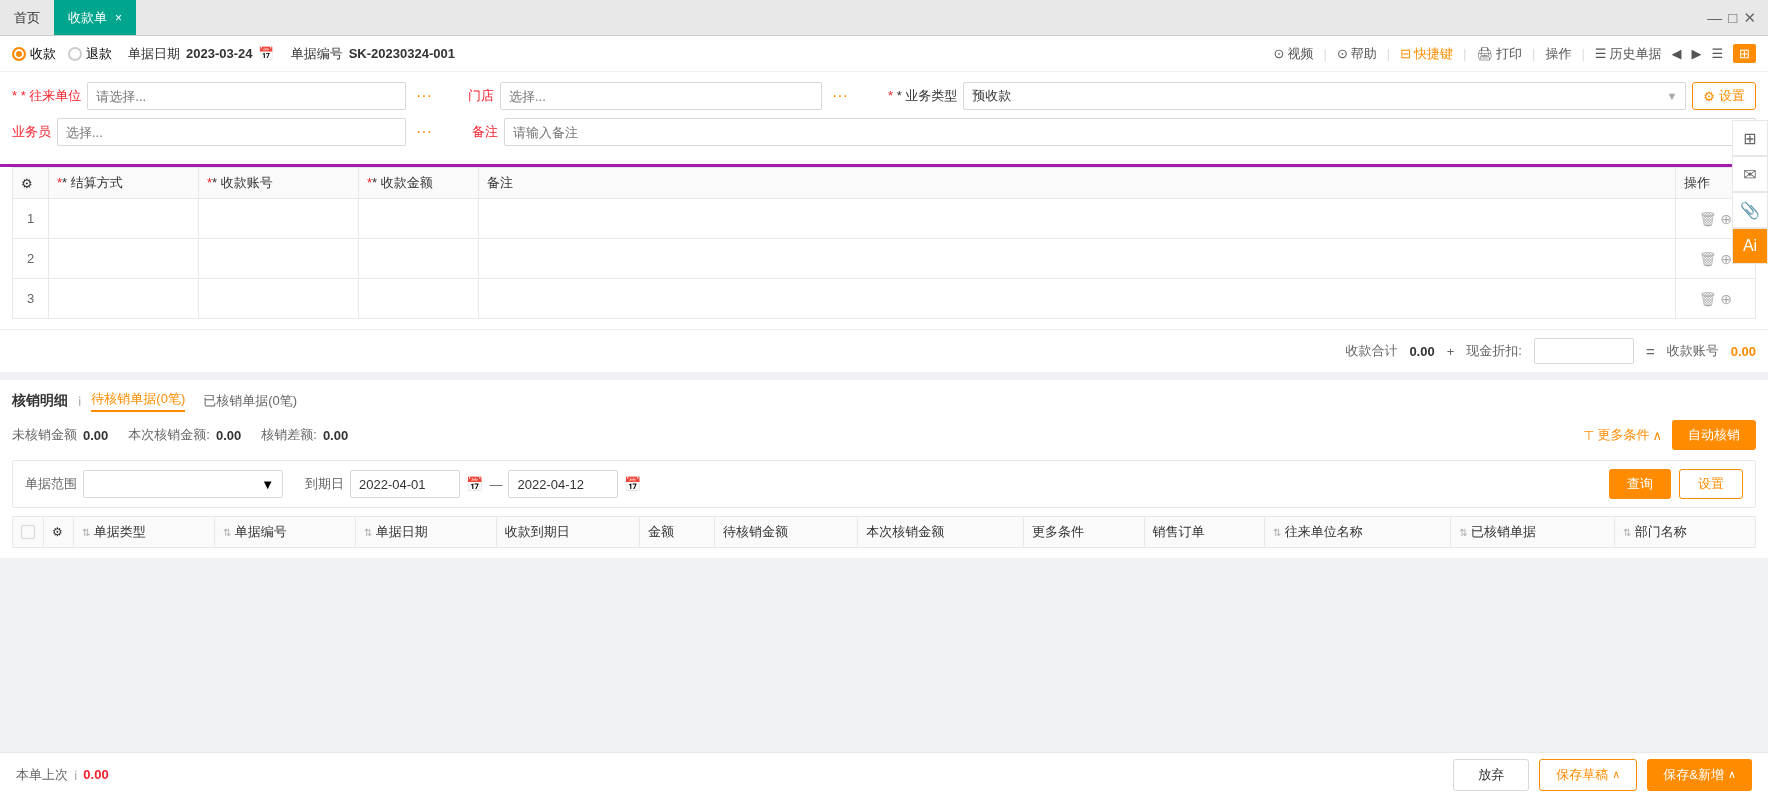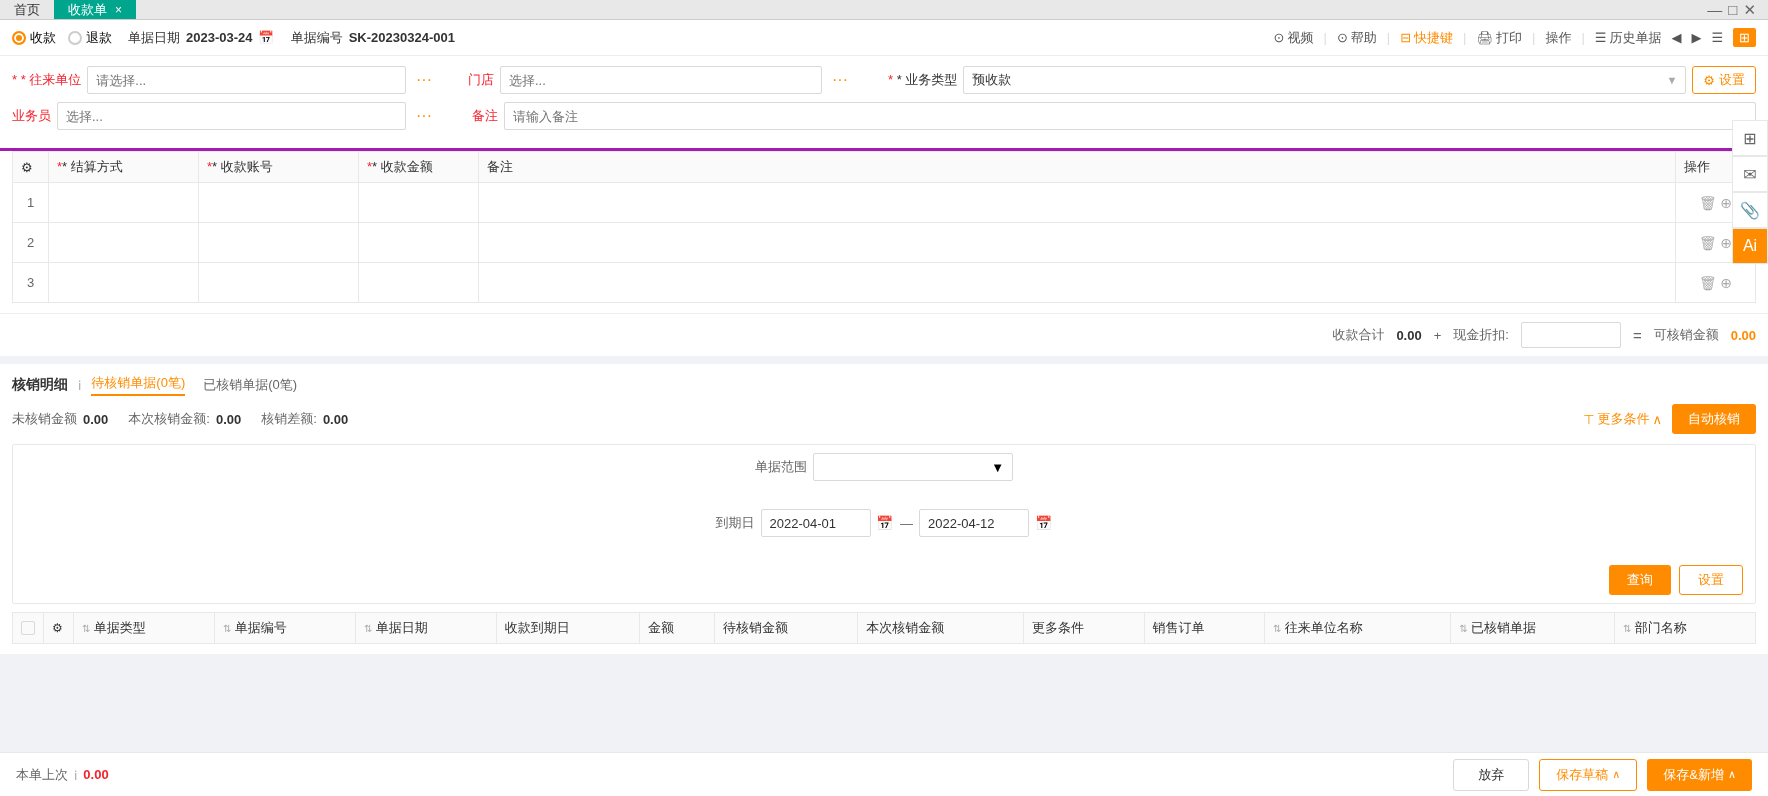--- a/index.html
+++ b/index.html
@@ -1,20 +1,20 @@
 <!DOCTYPE html>
 <html><head>
   <meta charset="utf-8">
   <style>
     * { box-sizing: border-box; margin: 0; padding: 0; font-family: 'Microsoft YaHei', Arial, sans-serif; font-size: 13px; }
     body { background: #f0f2f5; width: 1768px; min-height: 796px; overflow: hidden; }
 
     
     .tab-bar {
-      display: flex; align-items: center; background: #e8e8e8; height: 20px;
+      display: flex; align-items: center; background: #e8e8e8; height: 36px;
       border-bottom: 1px solid #ccc; position: relative;
     }
     .tab-item {
       display: flex; align-items: center; padding: 0 14px; height: 100%;
       cursor: pointer; font-size: 13px; color: #333;
     }
     .tab-item.active { background: #00a58e; color: #fff; }
     .tab-item .close-icon { margin-left: 8px; font-size: 12px; cursor: pointer; }
     .tab-bar-right {
       margin-left: auto; display: flex; align-items: center; gap: 6px; padding-right: 12px;
@@ -113,22 +113,22 @@
     .stat-val { color: #333; font-weight: bold; }
     .stats-right { margin-left: auto; display: flex; align-items: center; gap: 10px; }
     .more-cond { color: #ff8c00; cursor: pointer; display: flex; align-items: center; gap: 3px; }
     .auto-btn {
       background: #ff8c00; color: #fff; border: none; padding: 6px 16px;
       border-radius: 3px; cursor: pointer;
     }
 
     
     .filter-row {
-      display: flex; align-items: center; gap: 28px; padding: 8px 0;
-      border: 1px solid #e8e8e8; border-radius: 2px; padding: 8px 12px; margin-bottom: 8px; flex-direction: column;
+      display: flex; align-items: center; gap: 22px; padding: 8px 0;
+      border: 1px solid #e8e8e8; border-radius: 2px; padding: 8px 12px; margin-bottom: 8px;
     }
     .filter-field { display: flex; align-items: center; gap: 6px; }
     .filter-label { color: #666; white-space: nowrap; }
     .filter-select {
       display: flex; align-items: center; border: 1px solid #d9d9d9; border-radius: 2px;
       height: 28px; padding: 0 8px; gap: 6px; cursor: pointer; min-width: 200px;
     }
     .date-input {
       border: 1px solid #d9d9d9; border-radius: 2px; height: 28px;
       padding: 0 8px; width: 110px; color: #333;
@@ -369,21 +369,21 @@
   </table>
 </div>
 
 <div class="summary-row">
   <span class="summary-label">收款合计</span>
   <span class="summary-val">0.00</span>
   <span style="color:#666;">+</span>
   <span class="summary-label">现金折扣:</span>
   <input type="text" class="summary-input" style="">
   <span class="eq-sign">=</span>
-  <span class="summary-label">可核销金额</span>
+  <span class="summary-label">收款账号</span>
   <span class="summary-orange">0.00</span>
 </div>
 
 <div class="section-divider"></div>
 
 <div class="heziao-section">
   <div class="heziao-header">
     <span class="heziao-title">核销明细</span>
     <span style="color:#aaa;cursor:pointer;">ℹ</span>
     <span class="heziao-tab">待核销单据(0笔)</span>

